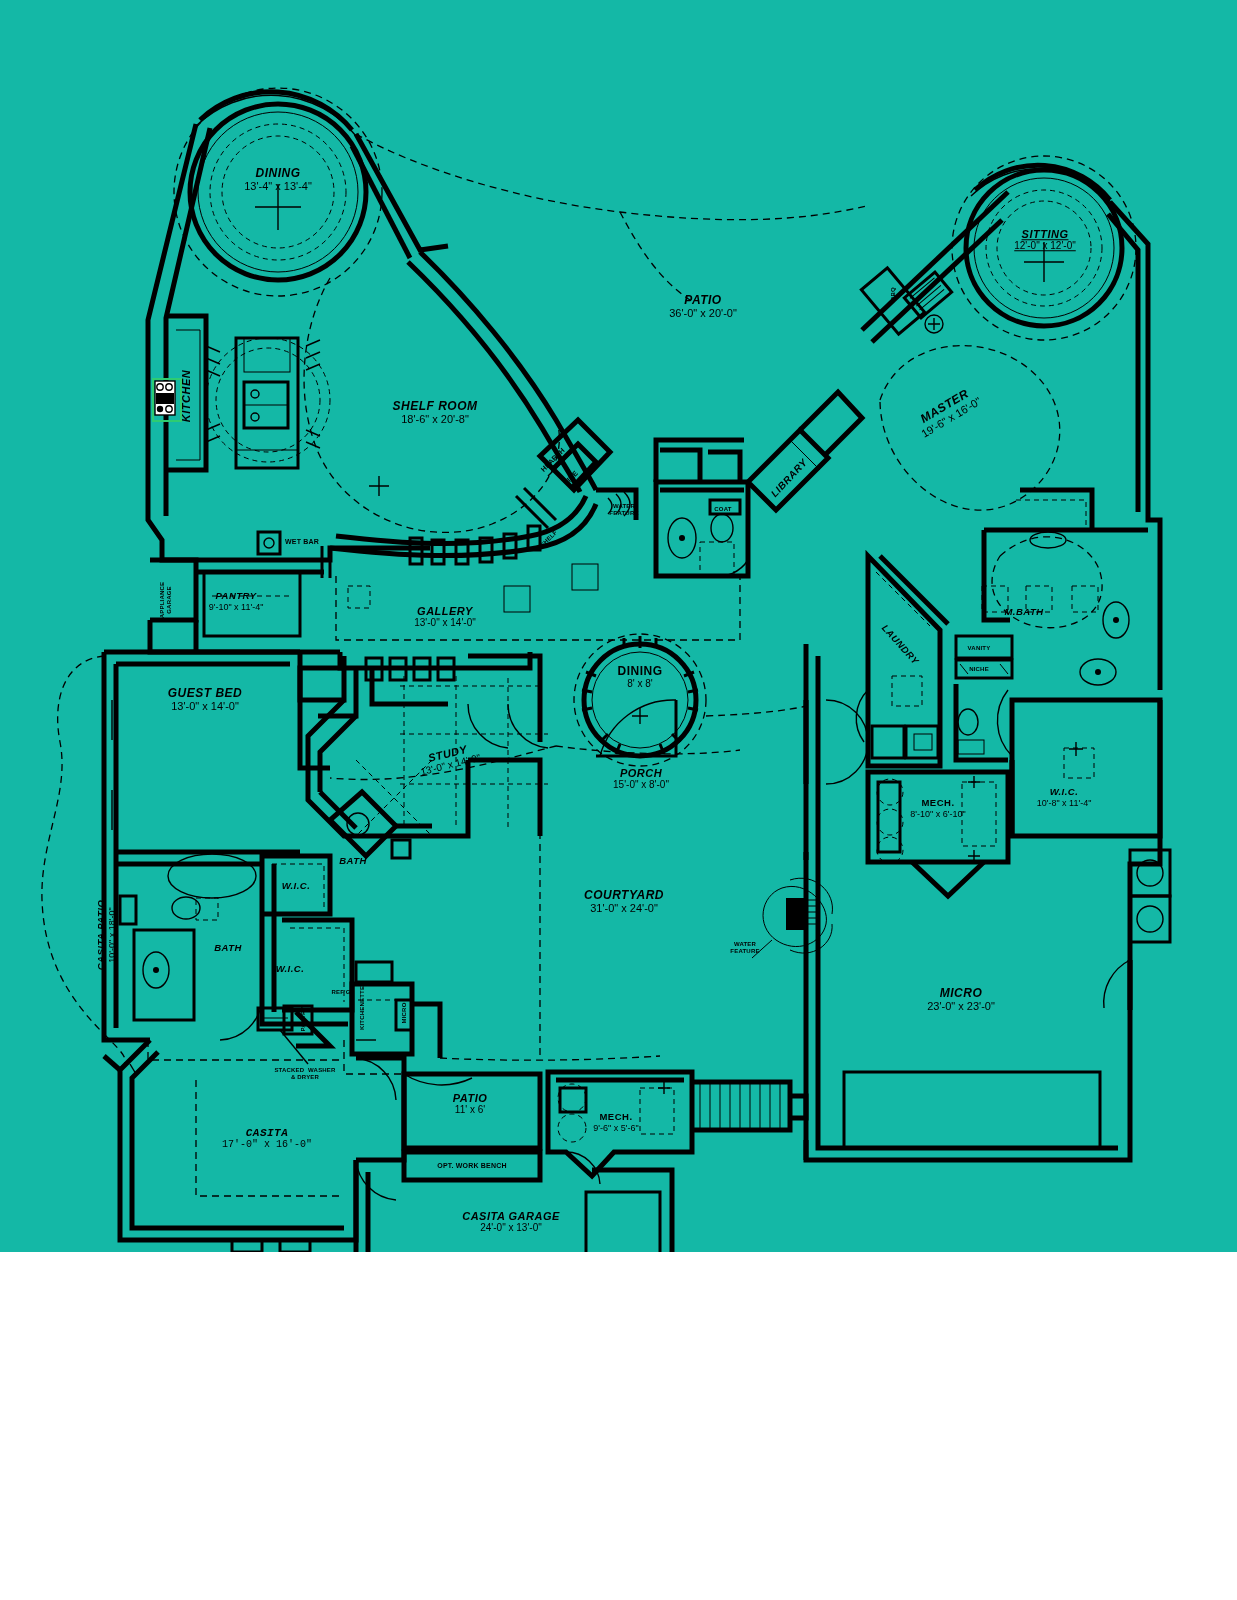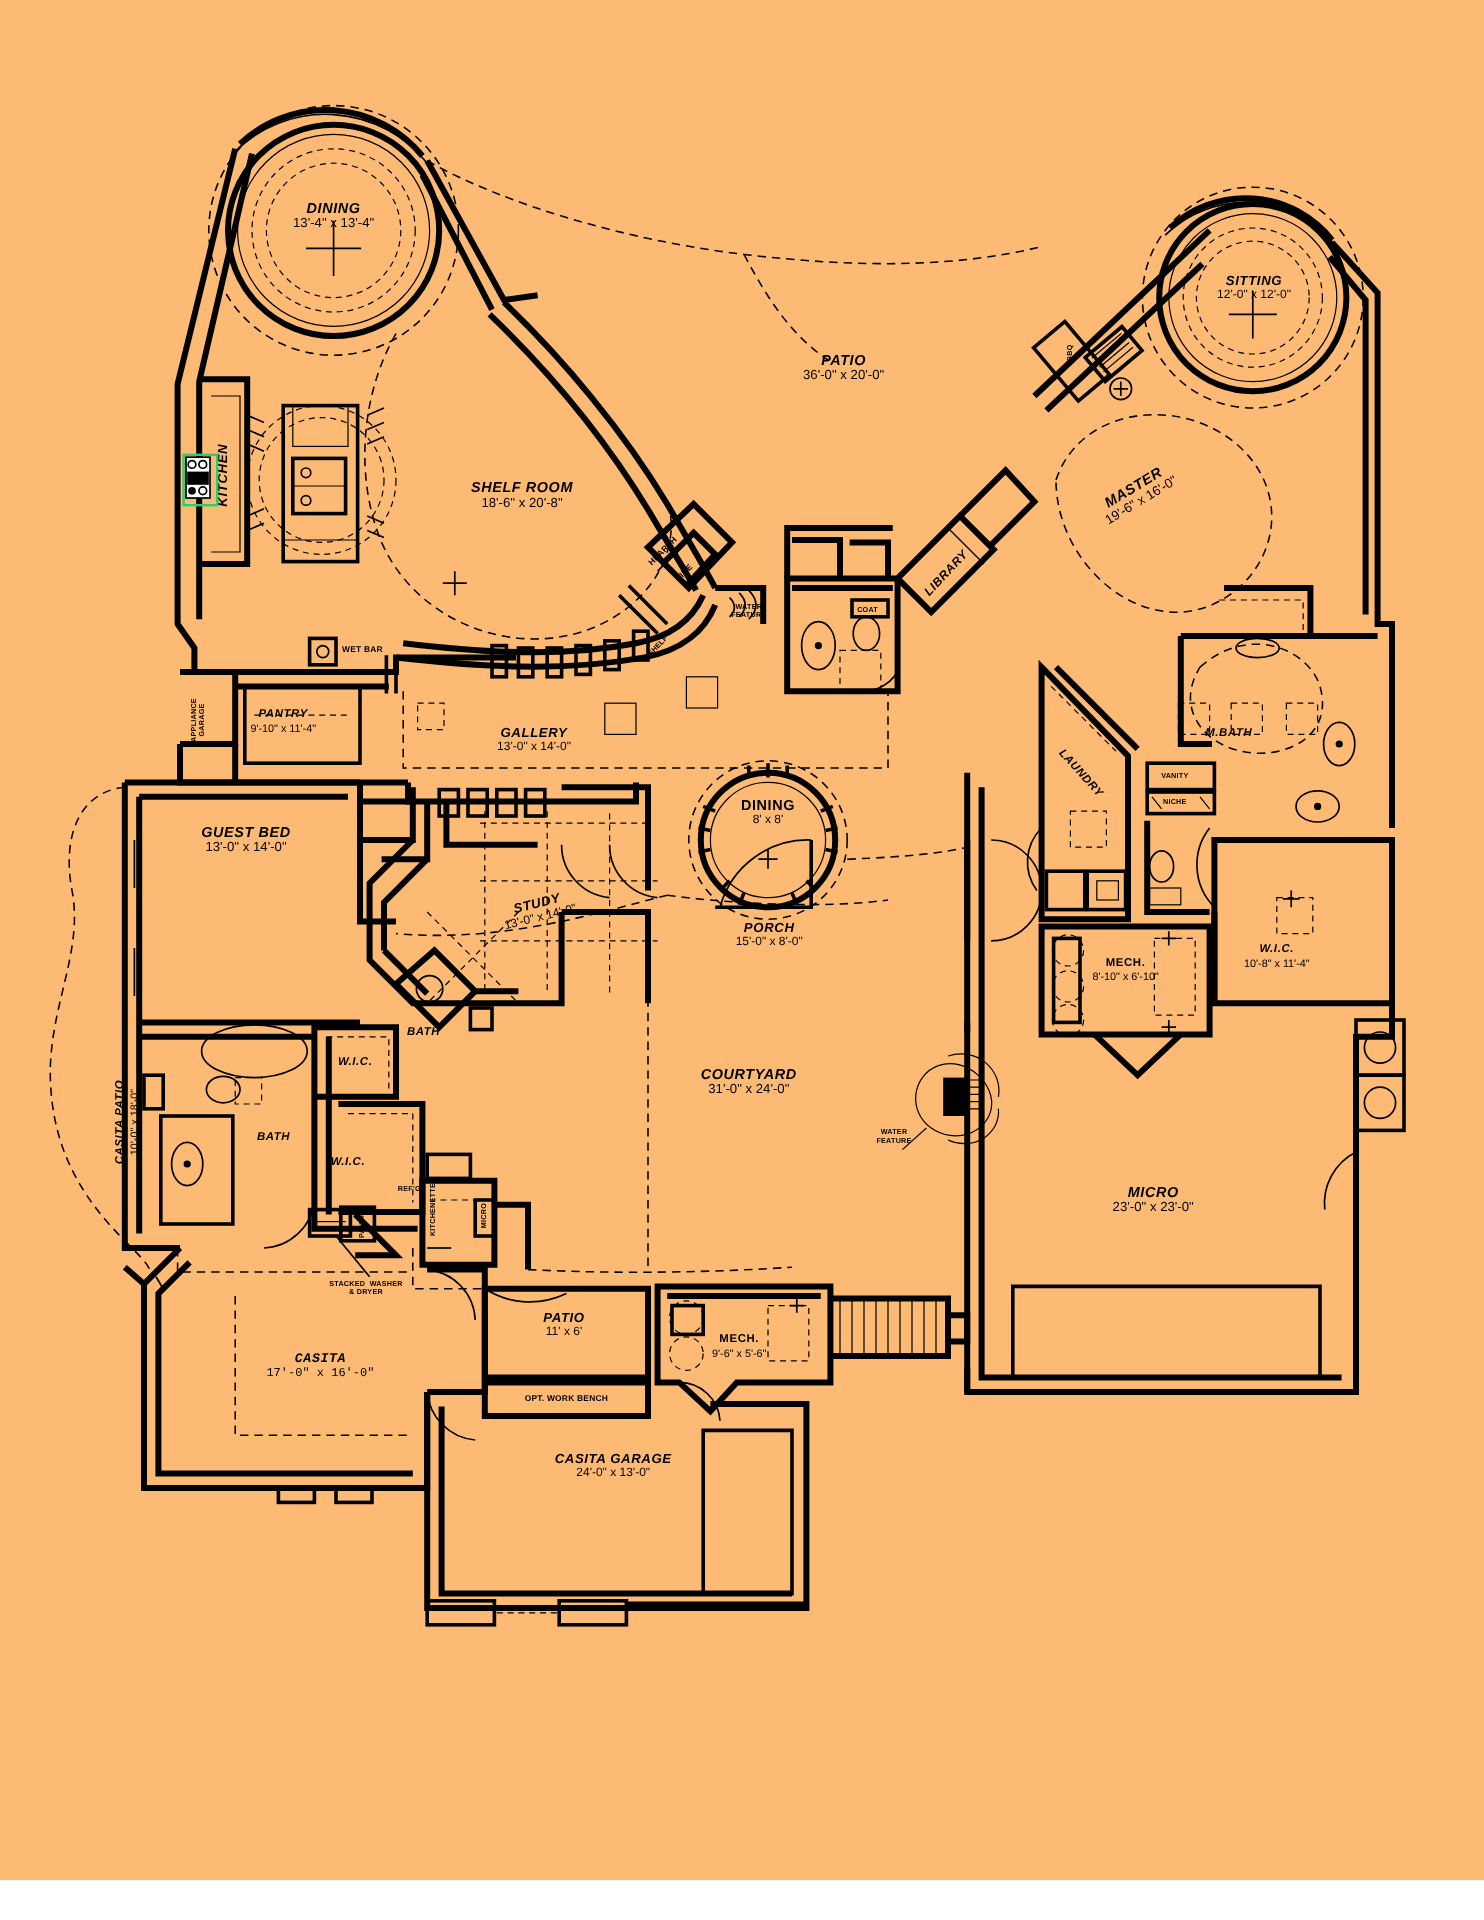--- a/index.html
+++ b/index.html
@@ -1,18 +1,18 @@
 <!DOCTYPE html>
 <html><head>
 <meta charset="utf-8">
 <title>Floor Plan</title>
 <style>
   html,body{margin:0;padding:0;background:#ffffff;}
   body{font-family:"Liberation Sans", sans-serif;color:#000;}
-  #page{position:relative;width:1237px;height:1567px;background:#fdba74;overflow:hidden;}
+  #page{position:relative;width:1237px;height:1252px;background:#14b8a6;overflow:hidden;}
 
   
   #plan-svg{position:absolute;left:0;top:0;width:1237px;height:1600px;}
 
   
   .lbl{position:absolute;text-align:center;white-space:nowrap;
        font-family:"Liberation Sans", sans-serif;line-height:1.12;
        transform:translate(-50%,-50%);pointer-events:none;}
   .rname{font-weight:bold;font-style:italic;letter-spacing:.5px;}
   .rdim{font-weight:normal;letter-spacing:0px;}
@@ -437,21 +437,21 @@
       <path class="w2" d="M516 496 L548 528"></path>
       <path class="w2" d="M524 488 L556 520"></path>
     </g>
   </svg>
 
   <div class="lbl sz16" style="left:278px;top:180px;">
     <div class="rname">DINING</div>
     <div class="rdim">13'-4"  x  13'-4"</div>
   </div>
 
-  <div class="lbl sz14" style="left:1045px;top:240px;">
+  <div class="lbl sz14" style="left:1045px;top:240px;text-decoration:underline;">
     <div class="rname">SITTING</div>
     <div class="rdim">12'-0"  x  12'-0"</div>
   </div>
 
   <div class="lbl sz16" style="left:703px;top:307px;">
     <div class="rname">PATIO</div>
     <div class="rdim">36'-0"  x  20'-0"</div>
   </div>
 
   <div class="lbl sz16" style="left:435px;top:413px;">

